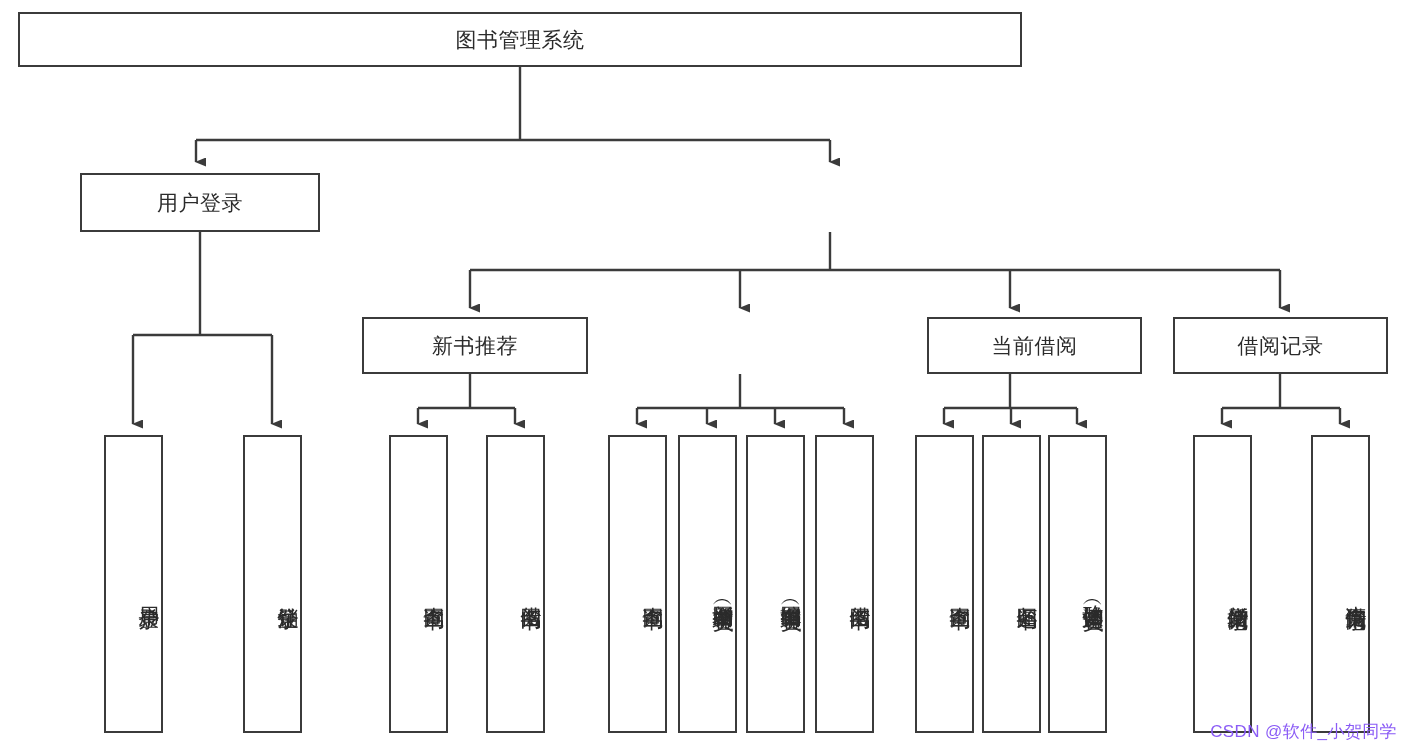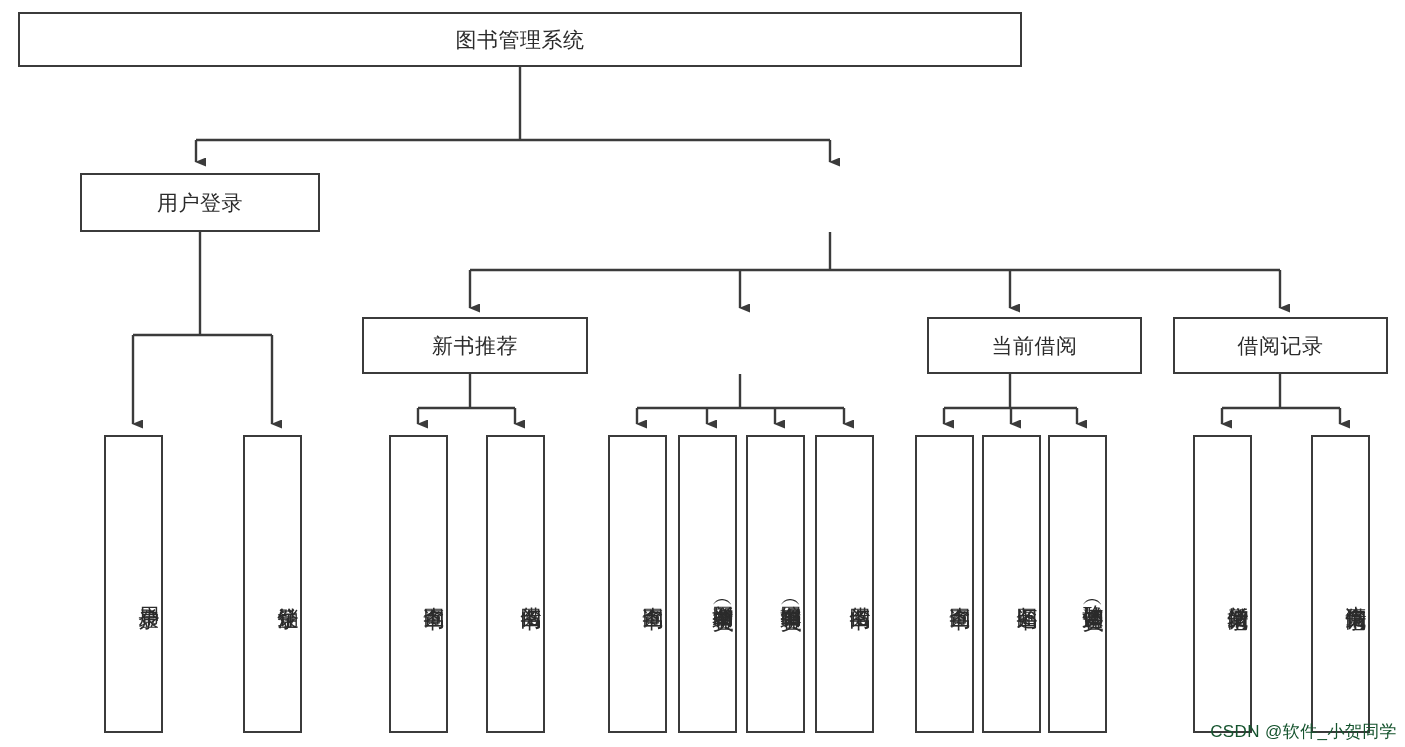--- a/index.html
+++ b/index.html
@@ -51,21 +51,21 @@
     justify-content: center;
     padding-top: 16px;
     box-sizing: border-box;
     text-align: left;
   }
   .watermark {
     position: absolute;
     right: 8px;
     bottom: 4px;
     font-size: 17px;
-    color: #14532d;
+    color: #8b5cf6;
     letter-spacing: 0.4px;
     z-index: 6;
     white-space: nowrap;
   }
 </style>
 </head>
 <body>
 
 <div id="canvas">
 

